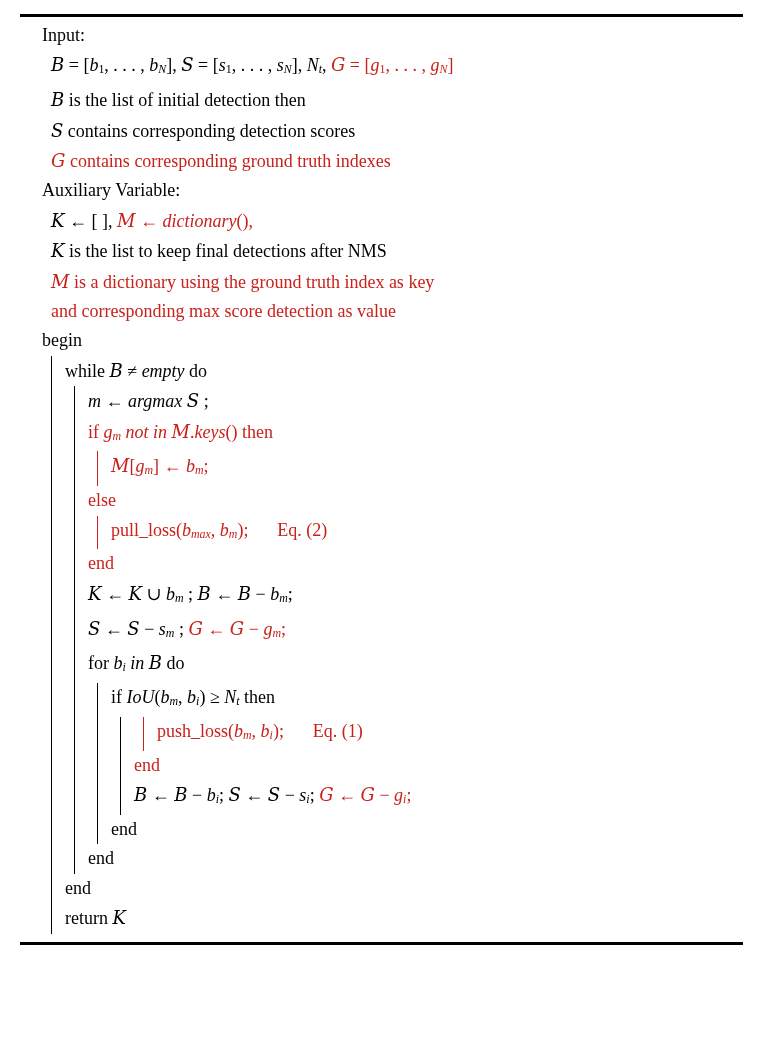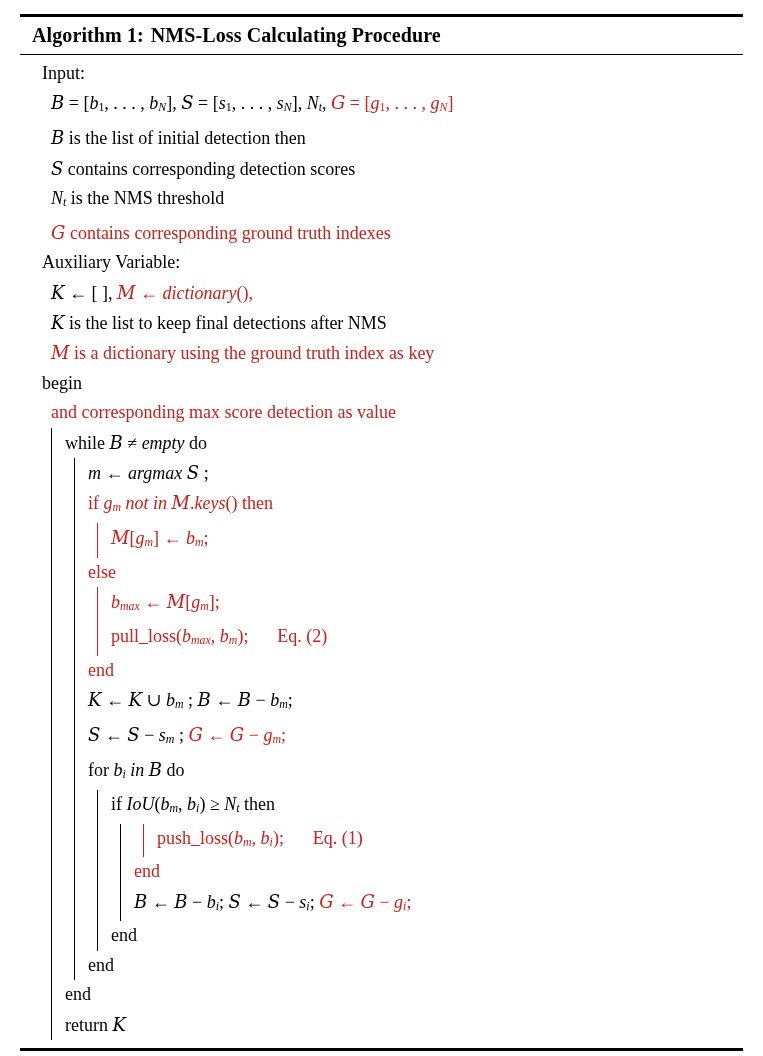--- a/index.html
+++ b/index.html
@@ -39,47 +39,42 @@
   .ital { font-style: italic; }
   .cal { font-style: italic; font-family: "DejaVu Serif", serif; }
   .sub { font-size: 66%; vertical-align: -0.2em; }
   .eqgap { margin-left: 1.6em; }
 </style>
 </head>
 <body>
 
 <div class="page">
   <div class="algo">
-    <div class="algo-title">
-      <span class="algo-label">Algorithm 1:</span><span class="algo-name">NMS-Loss Calculating Procedure</span>
-    </div>
     <div class="algo-body" id="algo-body">
         <div class="line"><span class="seg bold">Input:</span></div>
         <div class="line ind"><span class="seg cal">B</span><span class="seg"> = [</span><span class="seg ital">b</span><span class="seg sub">1</span><span class="seg">, . . . , </span><span class="seg ital">b</span><span class="seg ital sub">N</span><span class="seg">], </span><span class="seg cal">S</span><span class="seg"> = [</span><span class="seg ital">s</span><span class="seg sub">1</span><span class="seg">, . . . , </span><span class="seg ital">s</span><span class="seg ital sub">N</span><span class="seg">], </span><span class="seg ital">N</span><span class="seg ital sub">t</span><span class="seg">, </span><span class="seg red cal">G</span><span class="seg red"> = [</span><span class="seg red ital">g</span><span class="seg red sub">1</span><span class="seg red">, . . . , </span><span class="seg red ital">g</span><span class="seg red ital sub">N</span><span class="seg red">]</span></div>
         <div class="line ind"><span class="seg cal">B</span><span class="seg"> is the list of initial detection then</span></div>
         <div class="line ind"><span class="seg cal">S</span><span class="seg"> contains corresponding detection scores</span></div>
-        <div class="line ind"><span class="seg ital">N</span><span class="seg ital sub">t</span><span class="seg"> is the NMS threshold</span></div>
         <div class="line ind"><span class="seg red cal">G</span><span class="seg red"> contains corresponding ground truth indexes</span></div>
         <div class="line"><span class="seg bold">Auxiliary Variable:</span></div>
         <div class="line ind"><span class="seg cal">K</span><span class="seg"> ← [ ], </span><span class="seg red cal">M</span><span class="seg red"> ← </span><span class="seg red ital">dictionary</span><span class="seg red">(),</span></div>
         <div class="line ind"><span class="seg cal">K</span><span class="seg"> is the list to keep final detections after NMS</span></div>
         <div class="line ind"><span class="seg red cal">M</span><span class="seg red"> is a dictionary using the ground truth index as key</span></div>
+        <div class="line ind"><span class="seg red">and corresponding max score detection as value</span></div>
         <div class="line"><span class="seg bold">begin</span></div>
-        <div class="line ind"><span class="seg red">and corresponding max score detection as value</span></div>
         <div class="block">
           <div class="line"><span class="seg bold">while </span><span class="seg cal">B</span><span class="seg"> ≠ </span><span class="seg ital">empty</span><span class="seg bold"> do</span></div>
           <div class="block">
             <div class="line"><span class="seg ital">m</span><span class="seg"> ← </span><span class="seg ital">argmax</span><span class="seg"> </span><span class="seg cal">S</span><span class="seg"> ;</span></div>
             <div class="line"><span class="seg bold red">if </span><span class="seg red ital">g</span><span class="seg red ital sub">m</span><span class="seg red"> </span><span class="seg red ital">not in</span><span class="seg red"> </span><span class="seg red cal">M</span><span class="seg red">.</span><span class="seg red ital">keys</span><span class="seg red">() </span><span class="seg bold red">then</span></div>
             <div class="block redrule">
               <div class="line"><span class="seg red cal">M</span><span class="seg red">[</span><span class="seg red ital">g</span><span class="seg red ital sub">m</span><span class="seg red">] ← </span><span class="seg red ital">b</span><span class="seg red ital sub">m</span><span class="seg red">;</span></div>
             </div>
             <div class="line"><span class="seg bold red">else</span></div>
             <div class="block redrule">
-              <div class="line"><span class="seg red ital">b</span><span class="seg red ital sub">max</span><span class="seg red"> ← </span><span class="seg red cal">M</span><span class="seg red">[</span><span class="seg red ital">g</span><span class="seg red ital sub">m</span><span class="seg red">];</span></div>
               <div class="line"><span class="seg red">pull_loss(</span><span class="seg red ital">b</span><span class="seg red ital sub">max</span><span class="seg red">, </span><span class="seg red ital">b</span><span class="seg red ital sub">m</span><span class="seg red">);</span><span class="seg red eqgap">Eq. (2)</span></div>
             </div>
             <div class="line"><span class="seg bold red">end</span></div>
             <div class="line"><span class="seg cal">K</span><span class="seg"> ← </span><span class="seg cal">K</span><span class="seg"> ∪ </span><span class="seg ital">b</span><span class="seg ital sub">m</span><span class="seg"> ; </span><span class="seg cal">B</span><span class="seg"> ← </span><span class="seg cal">B</span><span class="seg"> − </span><span class="seg ital">b</span><span class="seg ital sub">m</span><span class="seg">;</span></div>
             <div class="line"><span class="seg cal">S</span><span class="seg"> ← </span><span class="seg cal">S</span><span class="seg"> − </span><span class="seg ital">s</span><span class="seg ital sub">m</span><span class="seg"> ; </span><span class="seg red cal">G</span><span class="seg red"> ← </span><span class="seg red cal">G</span><span class="seg red"> − </span><span class="seg red ital">g</span><span class="seg red ital sub">m</span><span class="seg red">;</span></div>
             <div class="line"><span class="seg bold">for </span><span class="seg ital">b</span><span class="seg ital sub">i</span><span class="seg"> </span><span class="seg ital">in</span><span class="seg"> </span><span class="seg cal">B</span><span class="seg bold"> do</span></div>
             <div class="block">
               <div class="line"><span class="seg bold">if </span><span class="seg ital">IoU</span><span class="seg">(</span><span class="seg ital">b</span><span class="seg ital sub">m</span><span class="seg">, </span><span class="seg ital">b</span><span class="seg ital sub">i</span><span class="seg">) ≥ </span><span class="seg ital">N</span><span class="seg ital sub">t</span><span class="seg bold"> then</span></div>
               <div class="block">
                 <div class="block redrule">

